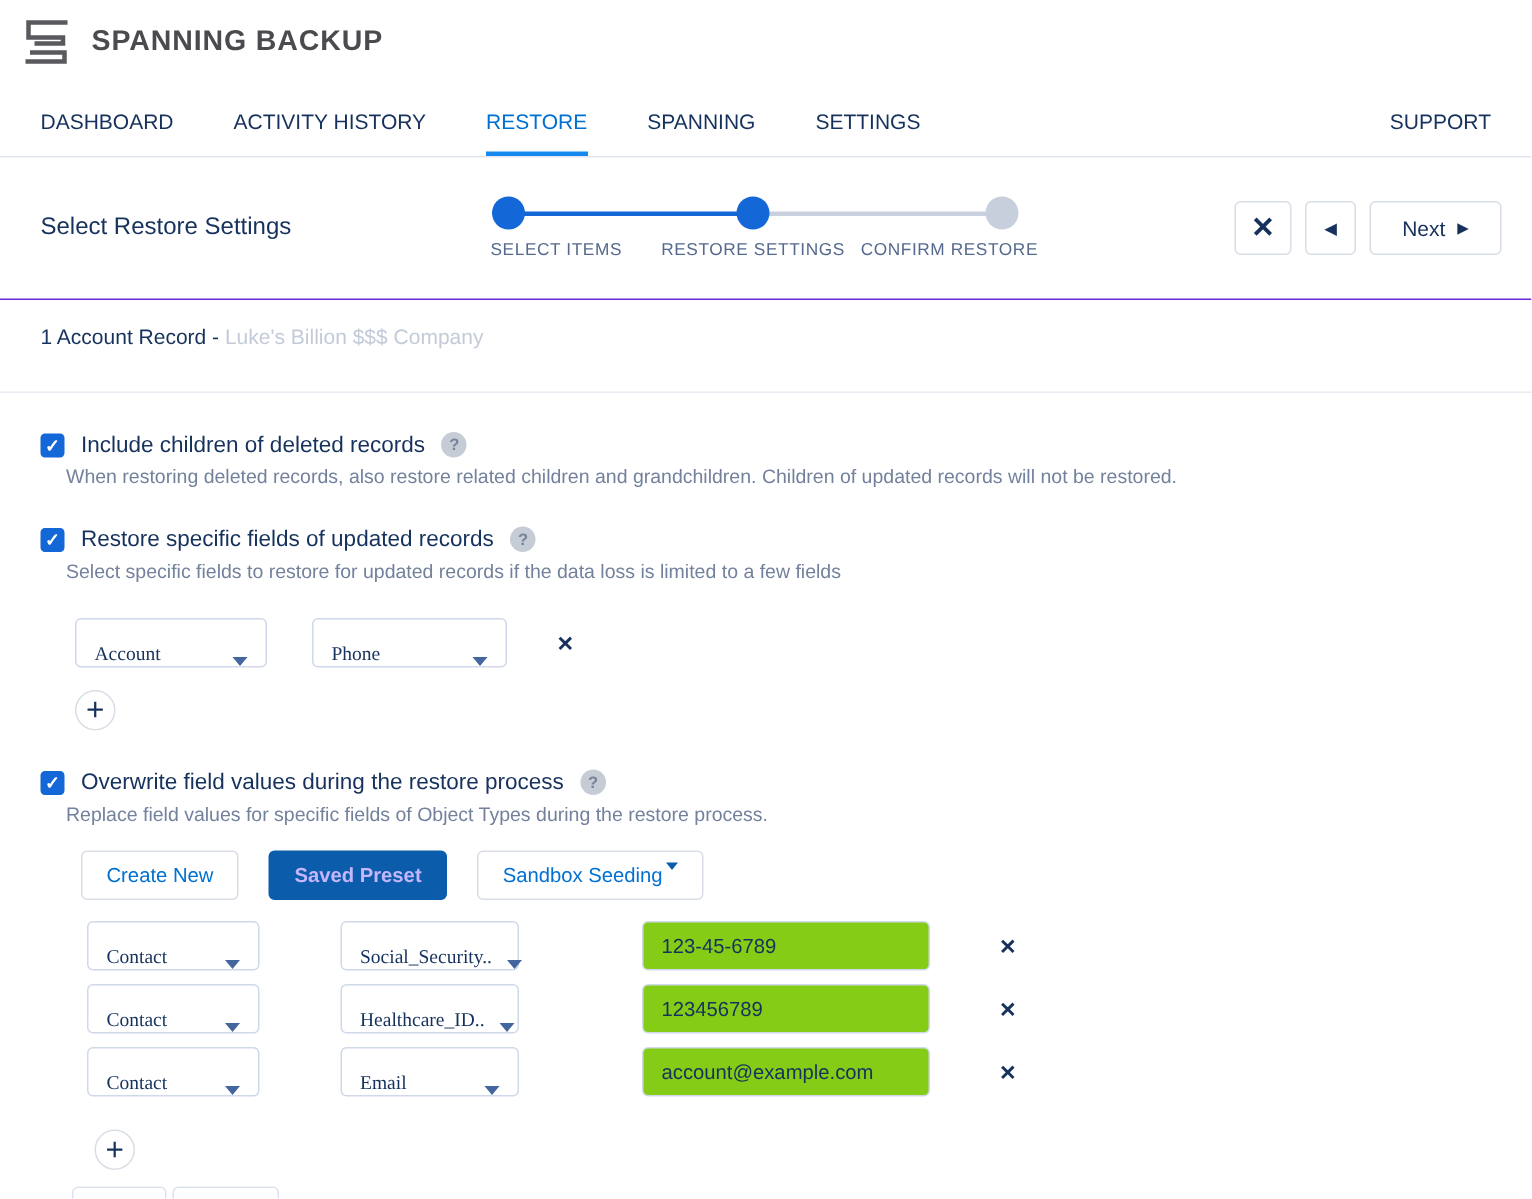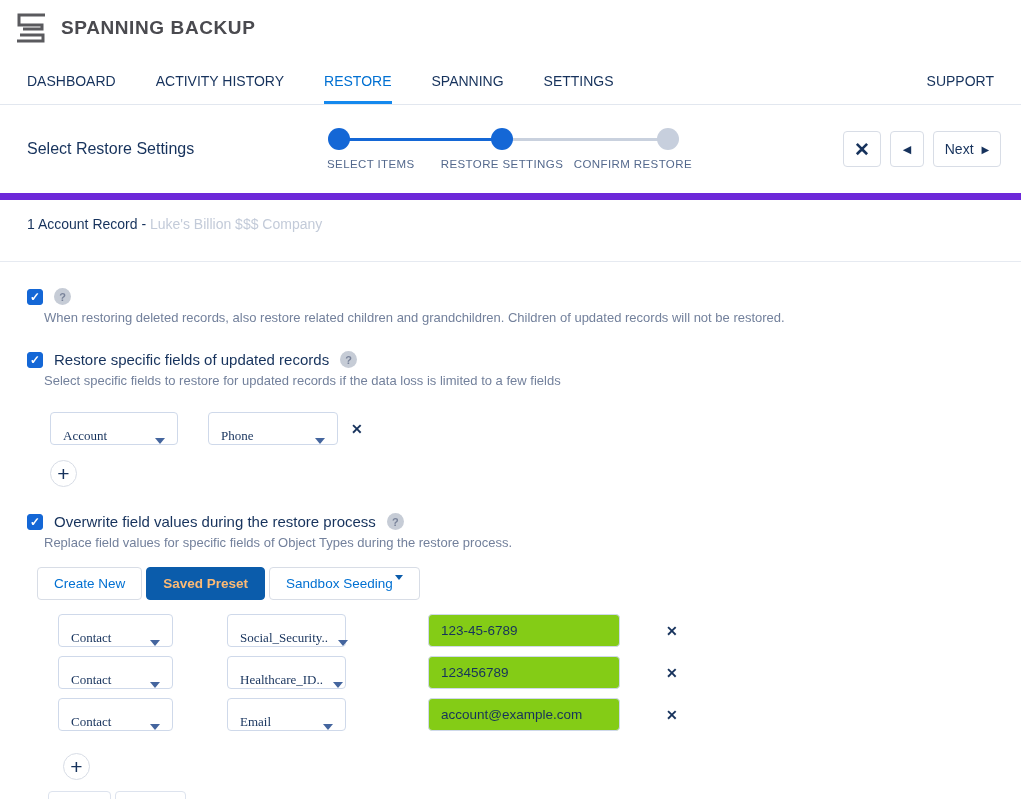--- a/index.html
+++ b/index.html
@@ -19,42 +19,42 @@
   
   .nav { display:flex; align-items:stretch; padding:0 27px; border-bottom:1px solid #e2e7ef; margin-top:10px; }
   .nav-item {
     font-size:14px; color:#16325c; padding:13px 0 12px; margin-right:40px;
     border-bottom:3px solid transparent; cursor:pointer; white-space:nowrap;
   }
   .nav-item.active { color:#0070d2; border-bottom-color:#1589ee; }
   .nav-support { margin-left:auto; margin-right:0; }
 
   
-  .wizard-bar { display:flex; align-items:center; height:95px; padding:0 20px 0 27px; border-bottom:7px solid #6d28d9; }
+  .wizard-bar { display:flex; align-items:center; height:95px; padding:0 20px 0 27px; border-bottom:1px solid #6d28d9; }
   .wizard-title { font-size:16px; color:#16325c; flex:0 0 300px; }
   .stepper { position:relative; width:365px; height:52px; flex:0 0 365px; margin-top:10px; }
   .step-line { position:absolute; top:10px; height:3px; }
   .step-line.done { background:#1467d6; }
   .step-line.todo { background:#c9d1de; }
   .step-dot { position:absolute; top:0; width:22px; height:22px; border-radius:50%; }
   .step-dot.filled { background:#1467d6; }
   .step-dot.empty { background:#c7cfdd; }
   .step-label { position:absolute; top:30px; font-size:11.5px; letter-spacing:.4px; color:#54698d; white-space:nowrap; }
   .step-label.l1 { left:0; }
   .step-label.l2 { left:175px; transform:translateX(-50%); }
   .step-label.l3 { right:0; }
 
   .wizard-controls { margin-left:auto; display:flex; gap:9px; align-items:center; }
   .ctl-btn {
     height:36px; background:#fff; border:1px solid #d8dde6; border-radius:4px;
     display:flex; align-items:center; justify-content:center; color:#16325c; cursor:pointer;
   }
   .ctl-close { width:38px; font-size:19px; font-weight:bold; }
   .ctl-back { width:34px; font-size:11px; }
-  .ctl-next { width:68px; font-size:14px; gap:8px; }
+  .ctl-next { width:88px; font-size:14px; gap:8px; }
   .ctl-next .glyph { font-size:10px; }
 
   
   .record-summary { padding:16px 27px 29px; border-bottom:1px solid #e6eaf1; font-size:14px; }
   .record-name { color:#c3cbd9; }
 
   
   .content { padding:0 27px; }
   .option { margin-top:26px; }
   .option-row { display:flex; align-items:center; gap:11px; }
@@ -83,36 +83,36 @@
     border-top:6px solid #44659e; margin-left:10px;
   }
   .text-input {
     height:33px; border:1px solid #cfd9ea; border-radius:4px; padding:0 12px;
     font-size:13.5px; color:#16325c; font-family:"Liberation Sans", sans-serif; background:#84cc16;
   }
   .remove-x { font-size:14px; font-weight:bold; color:#16325c; cursor:pointer; }
 
   .pair-row { display:flex; align-items:center; margin:24px 0 0 23px; }
   .pair-row .select.obj { width:128px; margin-right:30px; }
-  .pair-row .select.fld { width:130px; margin-right:13px;padding-left:12px; }
+  .pair-row .select.fld { width:130px; margin-right:33px;padding-left:12px; }
 
   .add-btn {
     width:27px; height:27px; border-radius:50%; border:1px solid #d8dde6; background:#fff;
     color:#16325c; font-size:21px; font-weight:300; line-height:23px; text-align:center; cursor:pointer;
   }
   .add-first { margin:15px 0 0 23px; }
   .add-second { margin:13px 0 0 36px; }
 
   
-  .preset-tabs { display:flex; gap:4px; margin:17px 0 0 10px; }
+  .preset-tabs { display:flex; gap:20px; margin:17px 0 0 27px; }
   .preset-tab {
     height:33px; border:1px solid #d8dde6; border-radius:4px; background:#fff; color:#0070d2;
     font-size:13.5px; display:flex; align-items:center; padding:0 16px; cursor:pointer; position:relative;
   }
-  .preset-tab.active { background:#0b5cab; border-color:#0b5cab; color:#fdba74; font-weight:bold; }
+  .preset-tab.active { background:#0b5cab; border-color:#0b5cab; color:#c4b5fd; font-weight:bold; }
   .tab-caret {
     width:0; height:0; border-left:4px solid transparent; border-right:4px solid transparent;
     border-top:5px solid #0b5cab; margin:0 0 12px 2px;
   }
 
   
   .ow-rows { margin:14px 0 0 31px; }
   .ow-row { display:flex; align-items:center; margin-bottom:9px;gap:24px; }
   .ow-row .select.obj { width:115px; margin-right:30px; }
   .ow-row .select.fld { width:119px; margin-right:58px; }
@@ -177,20 +177,21 @@
 <div class="record-summary">
   <span>1 Account Record -</span>
   <span class="record-name">Luke's Billion $$$ Company</span>
 </div>
 
 <div class="content">
 
   <div class="option">
     <div class="option-row">
       <span class="checkbox"></span>
+      <span class="option-label">Include children of deleted records</span>
       <span class="help-icon">?</span>
     </div>
     <div class="option-desc">When restoring deleted records, also restore related children and grandchildren. Children of updated records will not be restored.</div>
   </div>
 
   <div class="option">
     <div class="option-row">
       <span class="checkbox"></span>
       <span class="option-label">Restore specific fields of updated records</span>
       <span class="help-icon">?</span>

